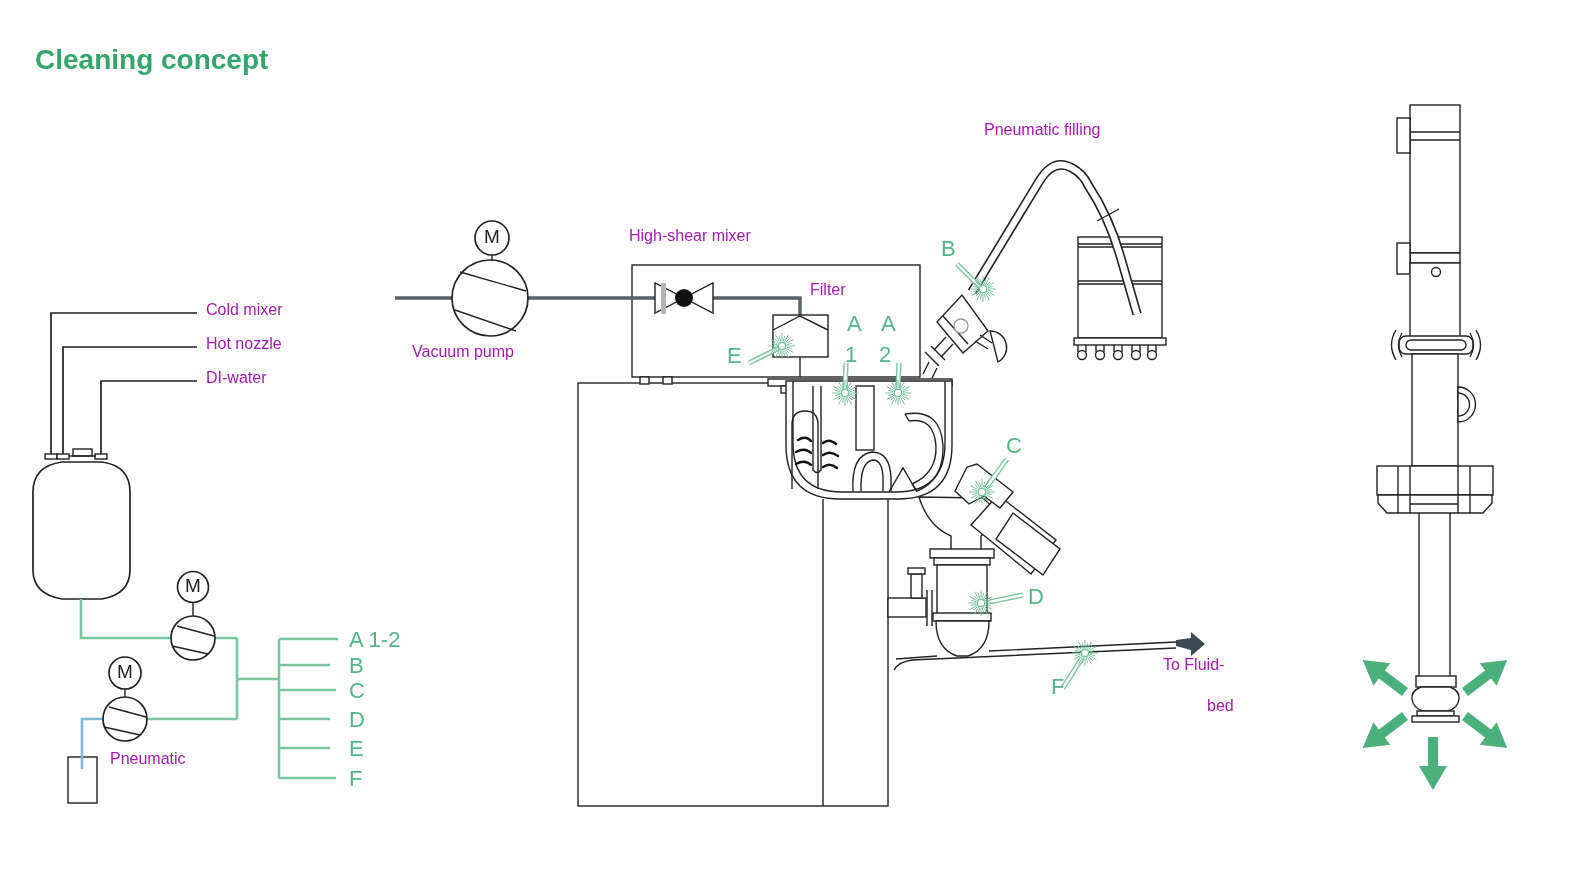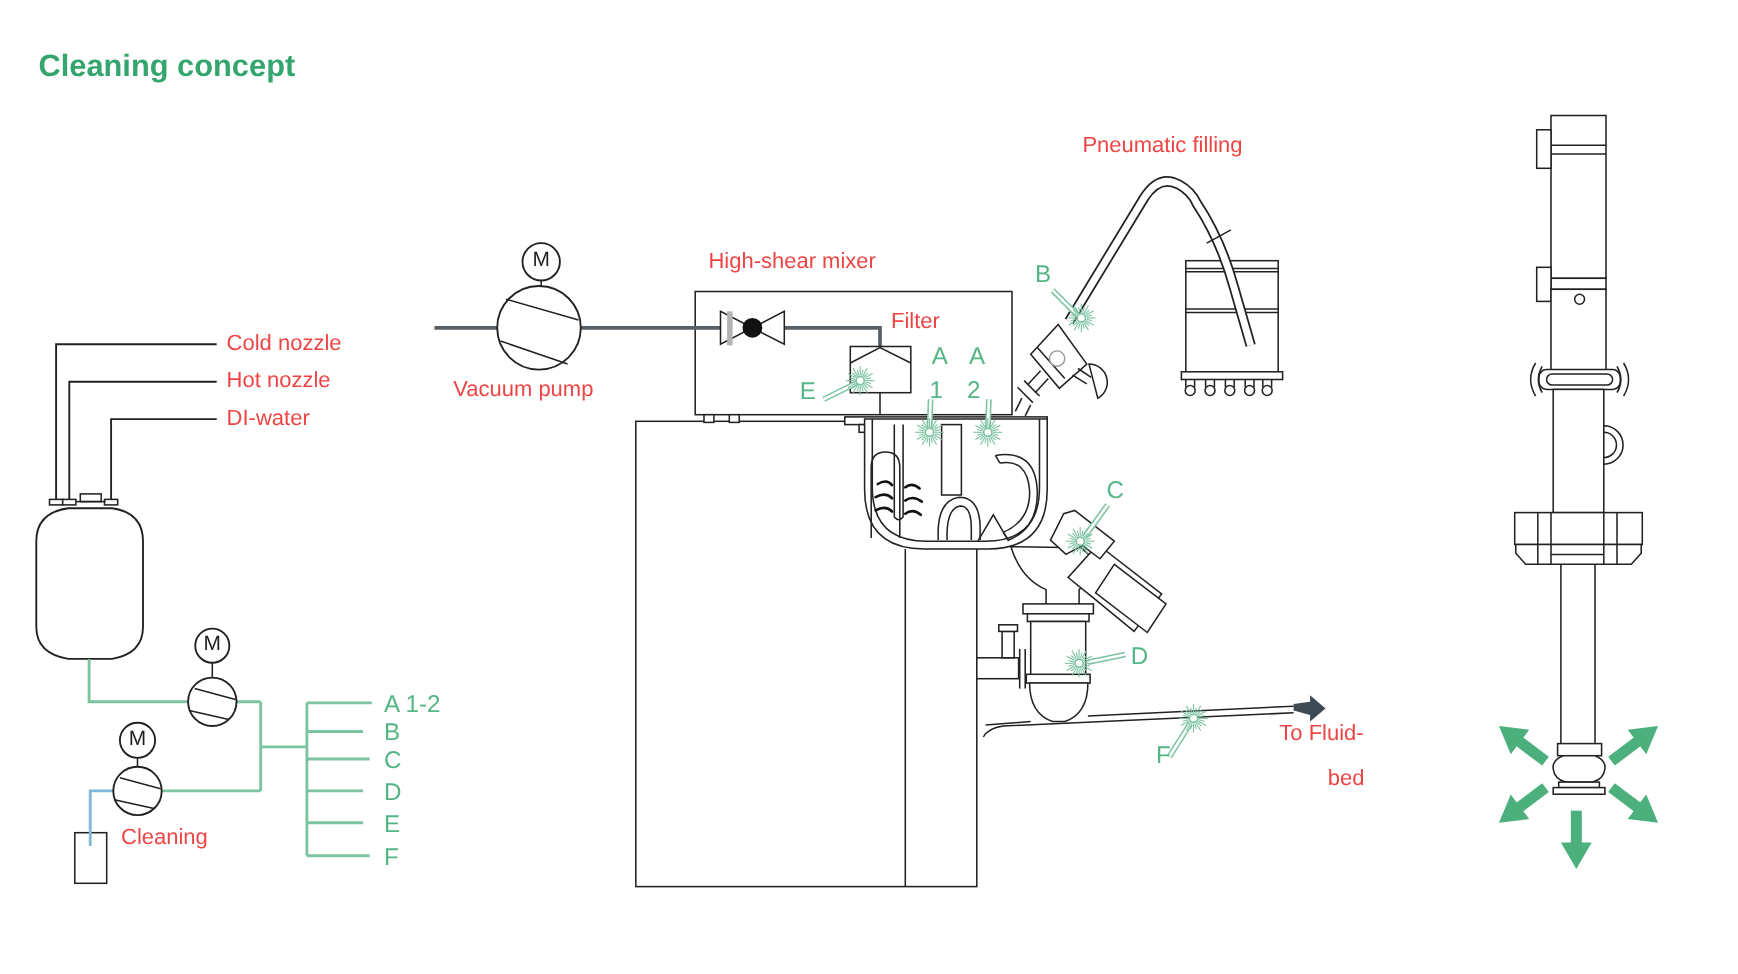--- a/index.html
+++ b/index.html
@@ -1,20 +1,20 @@
 <!DOCTYPE html>
 <html><head>
 <meta charset="utf-8">
 <style>
   html,body{margin:0;padding:0;background:#fff;}
   .stage{position:relative;width:1580px;height:885px;background:#ffffff;overflow:hidden;
          font-family:"Liberation Sans", sans-serif;}
   .stage svg{position:absolute;left:0;top:0;}
   .ttl{position:absolute;font-size:28px;font-weight:bold;color:#34a56c;white-space:nowrap;}
-  .lbl{position:absolute;font-size:20px;color:#ef4444;white-space:nowrap;}
+  .lbl{position:absolute;font-size:16px;color:#a21caf;white-space:nowrap;}
   .lblg{position:absolute;font-size:22px;color:#55b584;white-space:nowrap;}
   .m{position:absolute;font-size:19px;color:#1f1f1f;transform:translate(-50%,-54%);}
   
   .blk{stroke:#222;fill:none;stroke-width:1.4;}
   .blkb{stroke:#222;fill:none;stroke-width:1.7;}
   .wf{fill:#fff;stroke:#222;stroke-width:1.4;}
   .wfb{fill:#fff;stroke:#222;stroke-width:1.7;}
   .grn{stroke:#7cc3a0;stroke-width:2.6;fill:none;}
   .blu{stroke:#7fb7d8;stroke-width:2.6;fill:none;}
   .pipe{stroke:#596066;stroke-width:3.4;fill:none;}
@@ -317,38 +317,38 @@
       <use href="#garr" transform="translate(1465,692) rotate(-37)"></use>
       <use href="#garr" transform="translate(1405,716) rotate(143)"></use>
       <use href="#garr" transform="translate(1465,716) rotate(37)"></use>
       <use href="#garr" transform="translate(1433,737) rotate(90)"></use>
     </g>
   </g>
 </svg>
 
   <div class="ttl" style="left:35px;top:44px">Cleaning concept</div>
 
-  <div class="lbl" style="left:206px;top:301px">Cold nozzle</div>
+  <div class="lbl" style="left:206px;top:301px">Cold mixer</div>
   <div class="lbl" style="left:206px;top:335px">Hot nozzle</div>
   <div class="lbl" style="left:206px;top:369px">DI-water</div>
-  <div class="lbl" style="left:110px;top:750px">Cleaning</div>
+  <div class="lbl" style="left:110px;top:750px">Pneumatic</div>
 
   <div class="m" style="left:193px;top:587px">M</div>
   <div class="m" style="left:125px;top:673px">M</div>
   <div class="m" style="left:492px;top:238px">M</div>
 
   <div class="lblg" style="left:349px;top:627px">A 1-2</div>
   <div class="lblg" style="left:349px;top:653px">B</div>
   <div class="lblg" style="left:349px;top:678px">C</div>
   <div class="lblg" style="left:349px;top:707px">D</div>
   <div class="lblg" style="left:349px;top:736px">E</div>
   <div class="lblg" style="left:349px;top:766px">F</div>
 
   <div class="lbl" style="left:412px;top:343px">Vacuum pump</div>
-  <div class="lbl" style="left:644px;top:227px">High-shear mixer</div>
+  <div class="lbl" style="left:629px;top:227px">High-shear mixer</div>
   <div class="lbl" style="left:810px;top:281px">Filter</div>
   <div class="lbl" style="left:984px;top:121px">Pneumatic filling</div>
   <div class="lbl" style="left:1163px;top:656px">To Fluid-</div>
   <div class="lbl" style="left:1207px;top:697px">bed</div>
 
   <div class="lblg" style="left:727px;top:343px">E</div>
   <div class="lblg" style="left:847px;top:311px">A</div>
   <div class="lblg" style="left:845px;top:342px">1</div>
   <div class="lblg" style="left:881px;top:311px">A</div>
   <div class="lblg" style="left:879px;top:342px">2</div>

